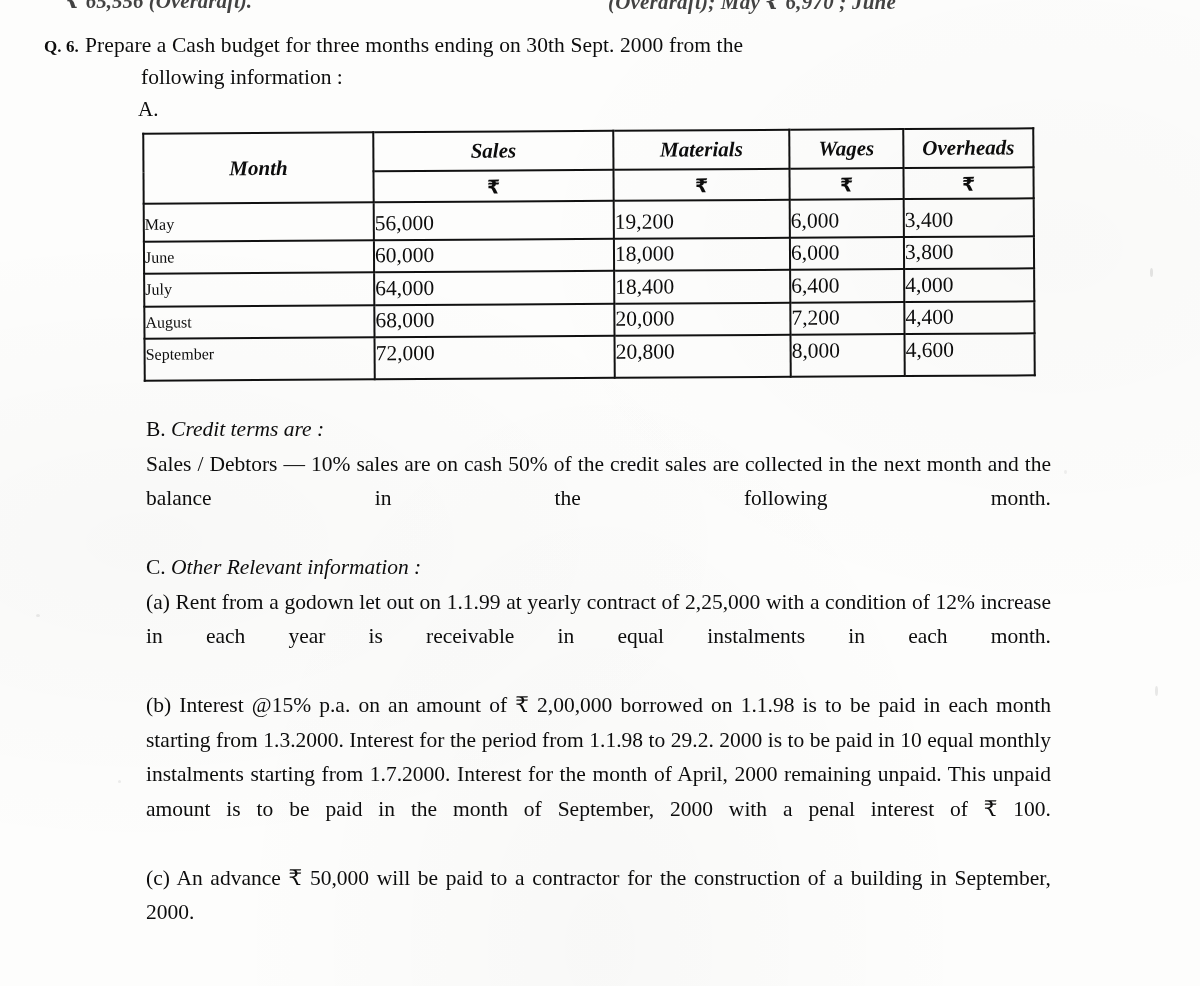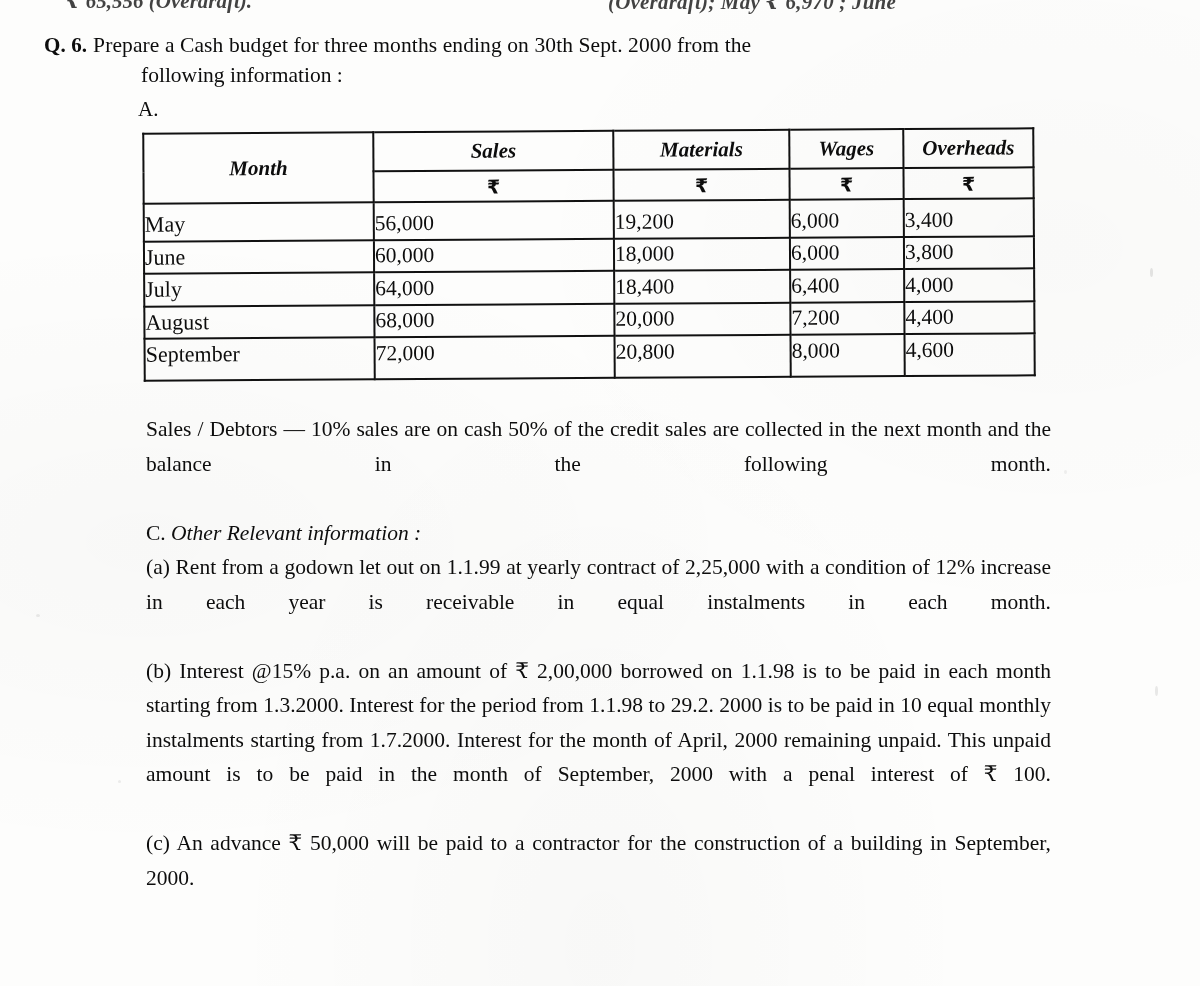--- a/index.html
+++ b/index.html
@@ -63,21 +63,21 @@
   }
   .q-line1 {
     font-size: 21.5px;
     line-height: 30px;
     letter-spacing: 0.1px;
     text-align: justify;
     text-justify: inter-word;
   }
   .q-num {
     font-weight: bold;
-    font-size: 21px;
+    font-size: 17px;
     margin-right: 6px;
   }
   .q-body {
     display: inline;
   }
   .q-line2 {
     font-size: 21.5px;
     line-height: 30px;
     margin-left: 97px;
   }
@@ -124,21 +124,21 @@
     text-align: center;
     font-size: 19px;
     height: 29px;
     vertical-align: middle;
     font-family: "DejaVu Sans", sans-serif;
     font-weight: 600;
   }
   td.month-cell {
     text-align: left;
     padding-left: 18px;
-    font-size: 22px;
+    font-size: 16px;
     height: 30.5px;
     vertical-align: middle;
     margin-top: 22px;
   }
   td.num {
     font-size: 21.5px;
     height: 30.5px;
     vertical-align: middle;
   }
   tr.first-data td { padding-top: 5px; }
@@ -256,20 +256,21 @@
           <td class="num">20,800</td>
           <td class="num">8,000</td>
           <td class="num">4,600</td>
         </tr>
       </tbody>
     </table>
   </div>
 
   <div class="prose">
 
+    <p class="heading-line"><span>B.</span> <span class="ital">Credit terms are :</span></p>
 
     <p class="runon">Sales / Debtors — 10% sales are on cash 50% of the credit sales are collected in the next month and the balance in the following month.</p>
 
 
     <p class="heading-line"><span>C.</span> <span class="ital">Other Relevant information :</span></p>
 
     <p class="runon">(a) Rent from a godown let out on 1.1.99 at yearly contract of 2,25,000 with a condition of 12% increase in each year is receivable in equal instalments in each month.</p>
 
     <p class="runon">(b) Interest @15% p.a. on an amount of ₹ 2,00,000 borrowed on 1.1.98 is to be paid in each month starting from 1.3.2000. Interest for the period from 1.1.98 to 29.2. 2000 is to be paid in 10 equal monthly instalments starting from 1.7.2000. Interest for the month of April, 2000 remaining unpaid. This unpaid amount is to be paid in the month of September, 2000 with a penal interest of ₹ 100.</p>
 

